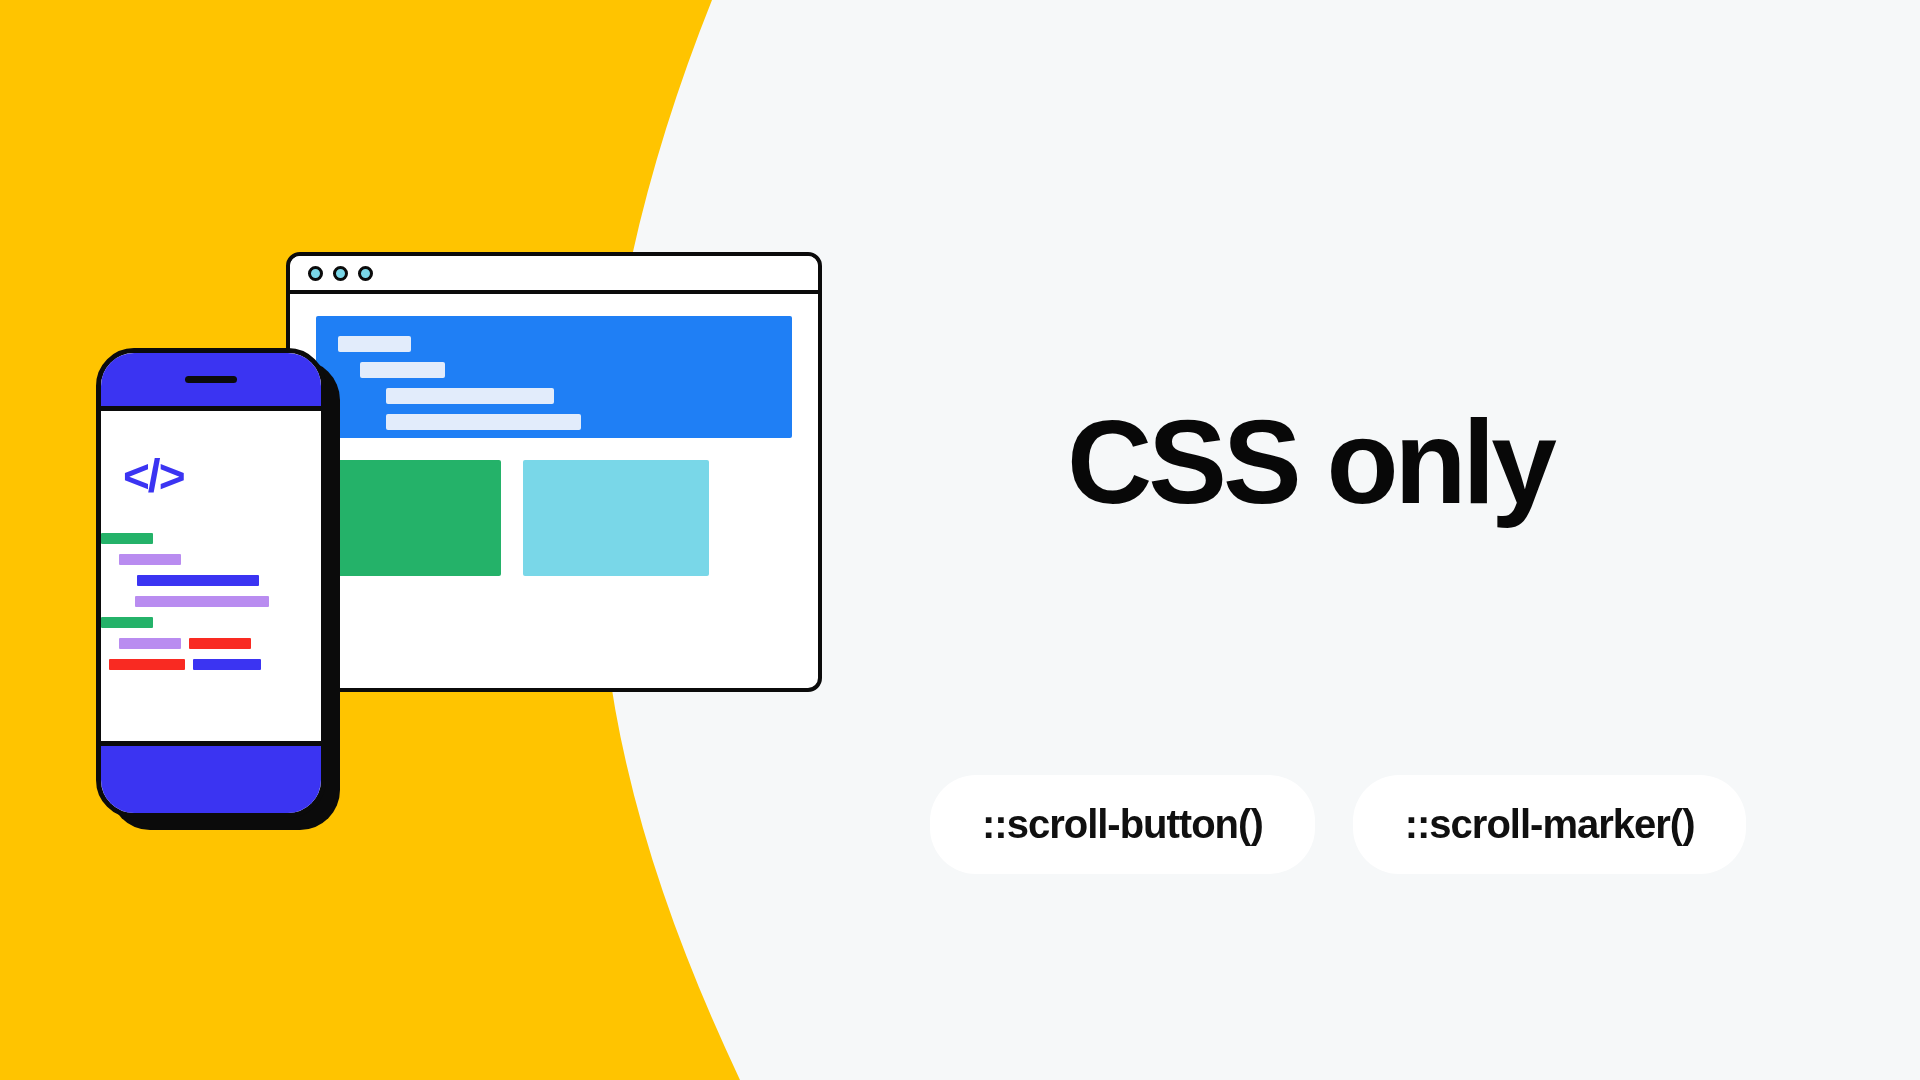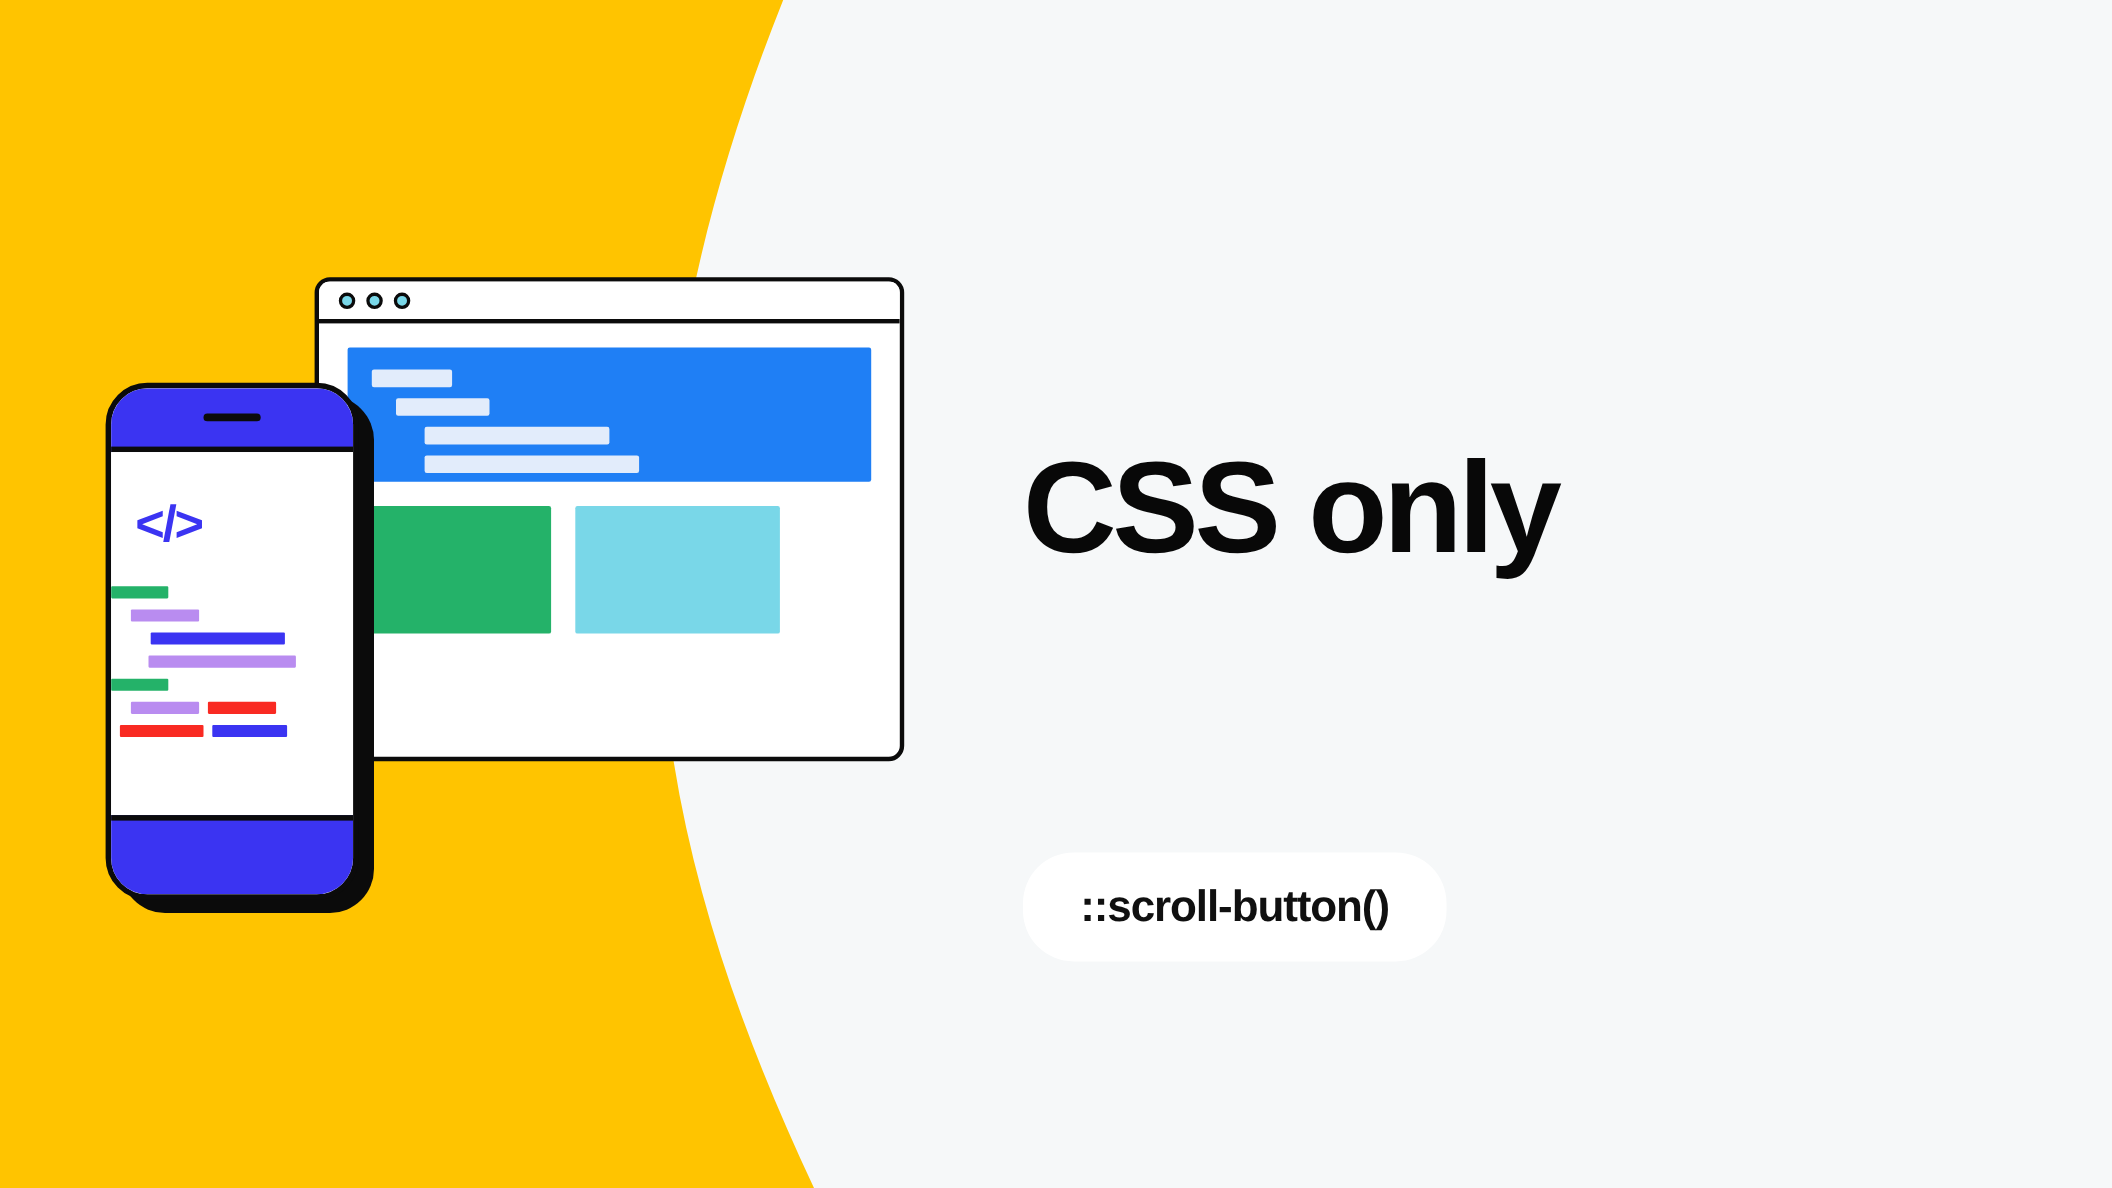--- a/index.html
+++ b/index.html
@@ -70,21 +70,21 @@
   .code-glyph {
     margin-left:22px; margin-bottom:34px;
     color:#3b34f2; font-size:46px; font-weight:bold; line-height:1;
     letter-spacing:-2px;
   }
   .code-lines { padding-left:0; }
   .cl { height:11px; border-radius:1px; margin-bottom:10px; }
   .cl-wrap { display:flex; }
 
   
-  .content { position:absolute; left:930px; top:0; width:990px; height:1080px; z-index:5; }
+  .content { position:absolute; left:930px; top:0; width:990px; height:1080px; z-index:5;text-align:center; }
   .headline {
     position:absolute; top:405px; left:0; width:760px;
     font-size:118px; line-height:0.98; font-weight:700;
     letter-spacing:-4px; color:#080808;
   }
   .pills { position:absolute; top:775px; left:0; display:flex; gap:38px; }
   .pill {
     background:#ffffff; border-radius:46px;
     padding:27px 52px; font-size:40px; font-weight:700;
     letter-spacing:-1px; color:#101010; white-space:nowrap;
@@ -156,14 +156,15 @@
   </div>
 </div>
 
 <div class="content">
   <h1 class="headline">
     <span>CSS only</span><br>
   </h1>
 
   <div class="pills" id="pills">
       <div class="pill">::scroll-button()</div>
+      <div class="pill">::scroll-marker()</div>
     </div>
 </div>
 
 </body></html>

